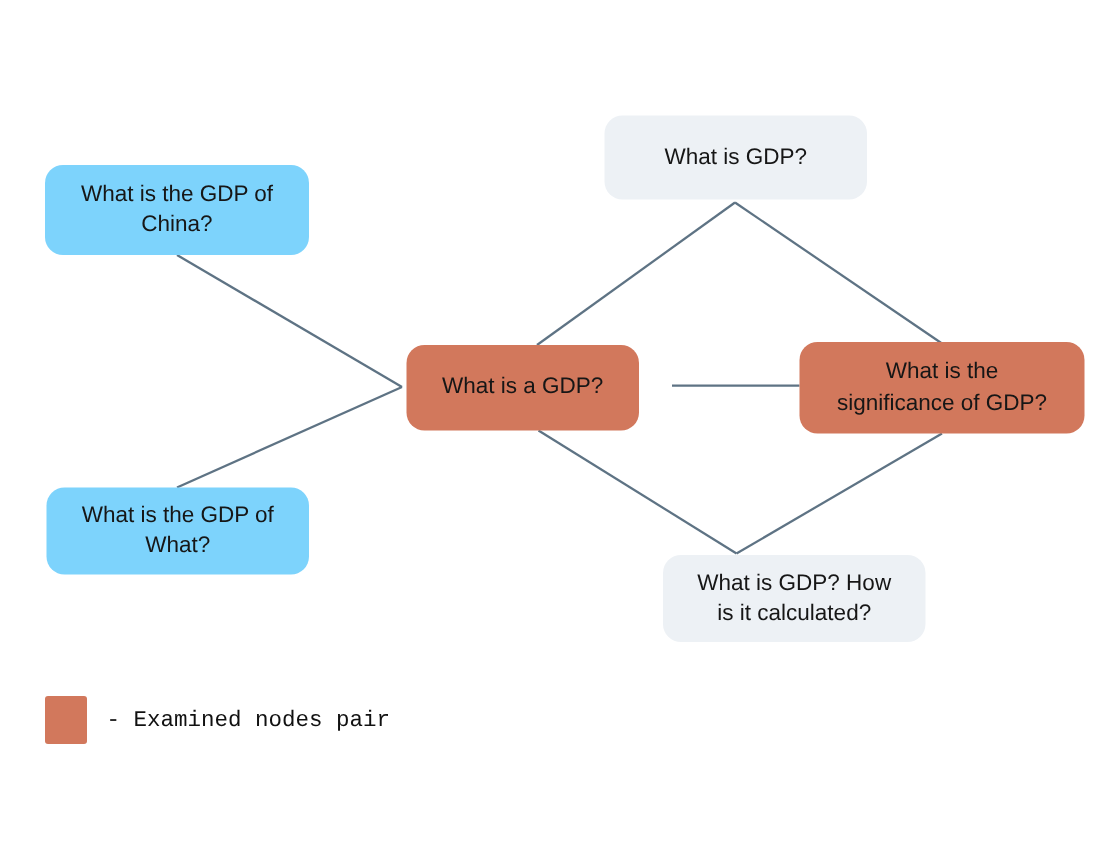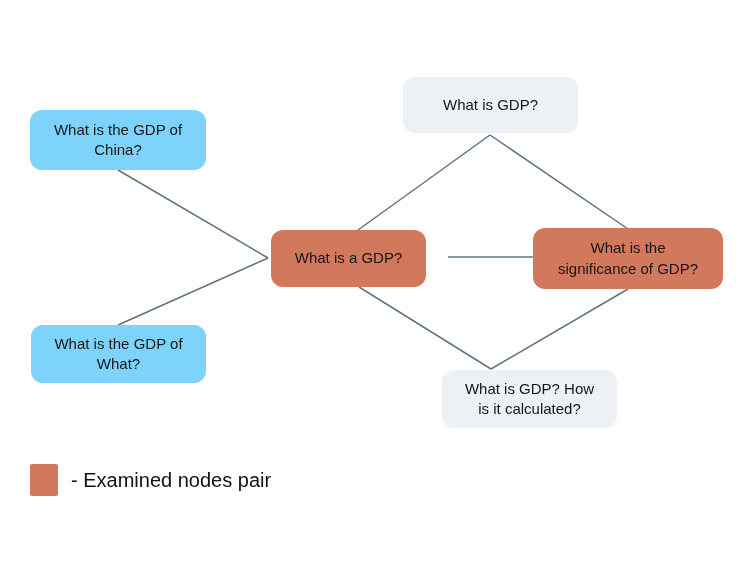--- a/index.html
+++ b/index.html
@@ -59,23 +59,24 @@
   .swatch {
     width: 28px;
     height: 32px;
     border-radius: 2px;
     flex: 0 0 auto;
   }
   .swatch-orange { background: #d2785c; }
   .swatch-light  { background: #edf1f5; }
   .legend-label {
     margin-left: 13px;
-    font-size: 20px;
+    font-size: 15px;
     color: #111111;
     white-space: nowrap;
+    font-family: Liberation Mono, monospace;
   }
 </style>
 </head>
 <body>
 
 <div class="canvas">
 
   <svg class="edges" viewBox="0 0 742 571" xmlns="http://www.w3.org/2000/svg">
     <line x1="118" y1="170" x2="268" y2="258"></line>
     <line x1="118" y1="325" x2="268" y2="258"></line>

